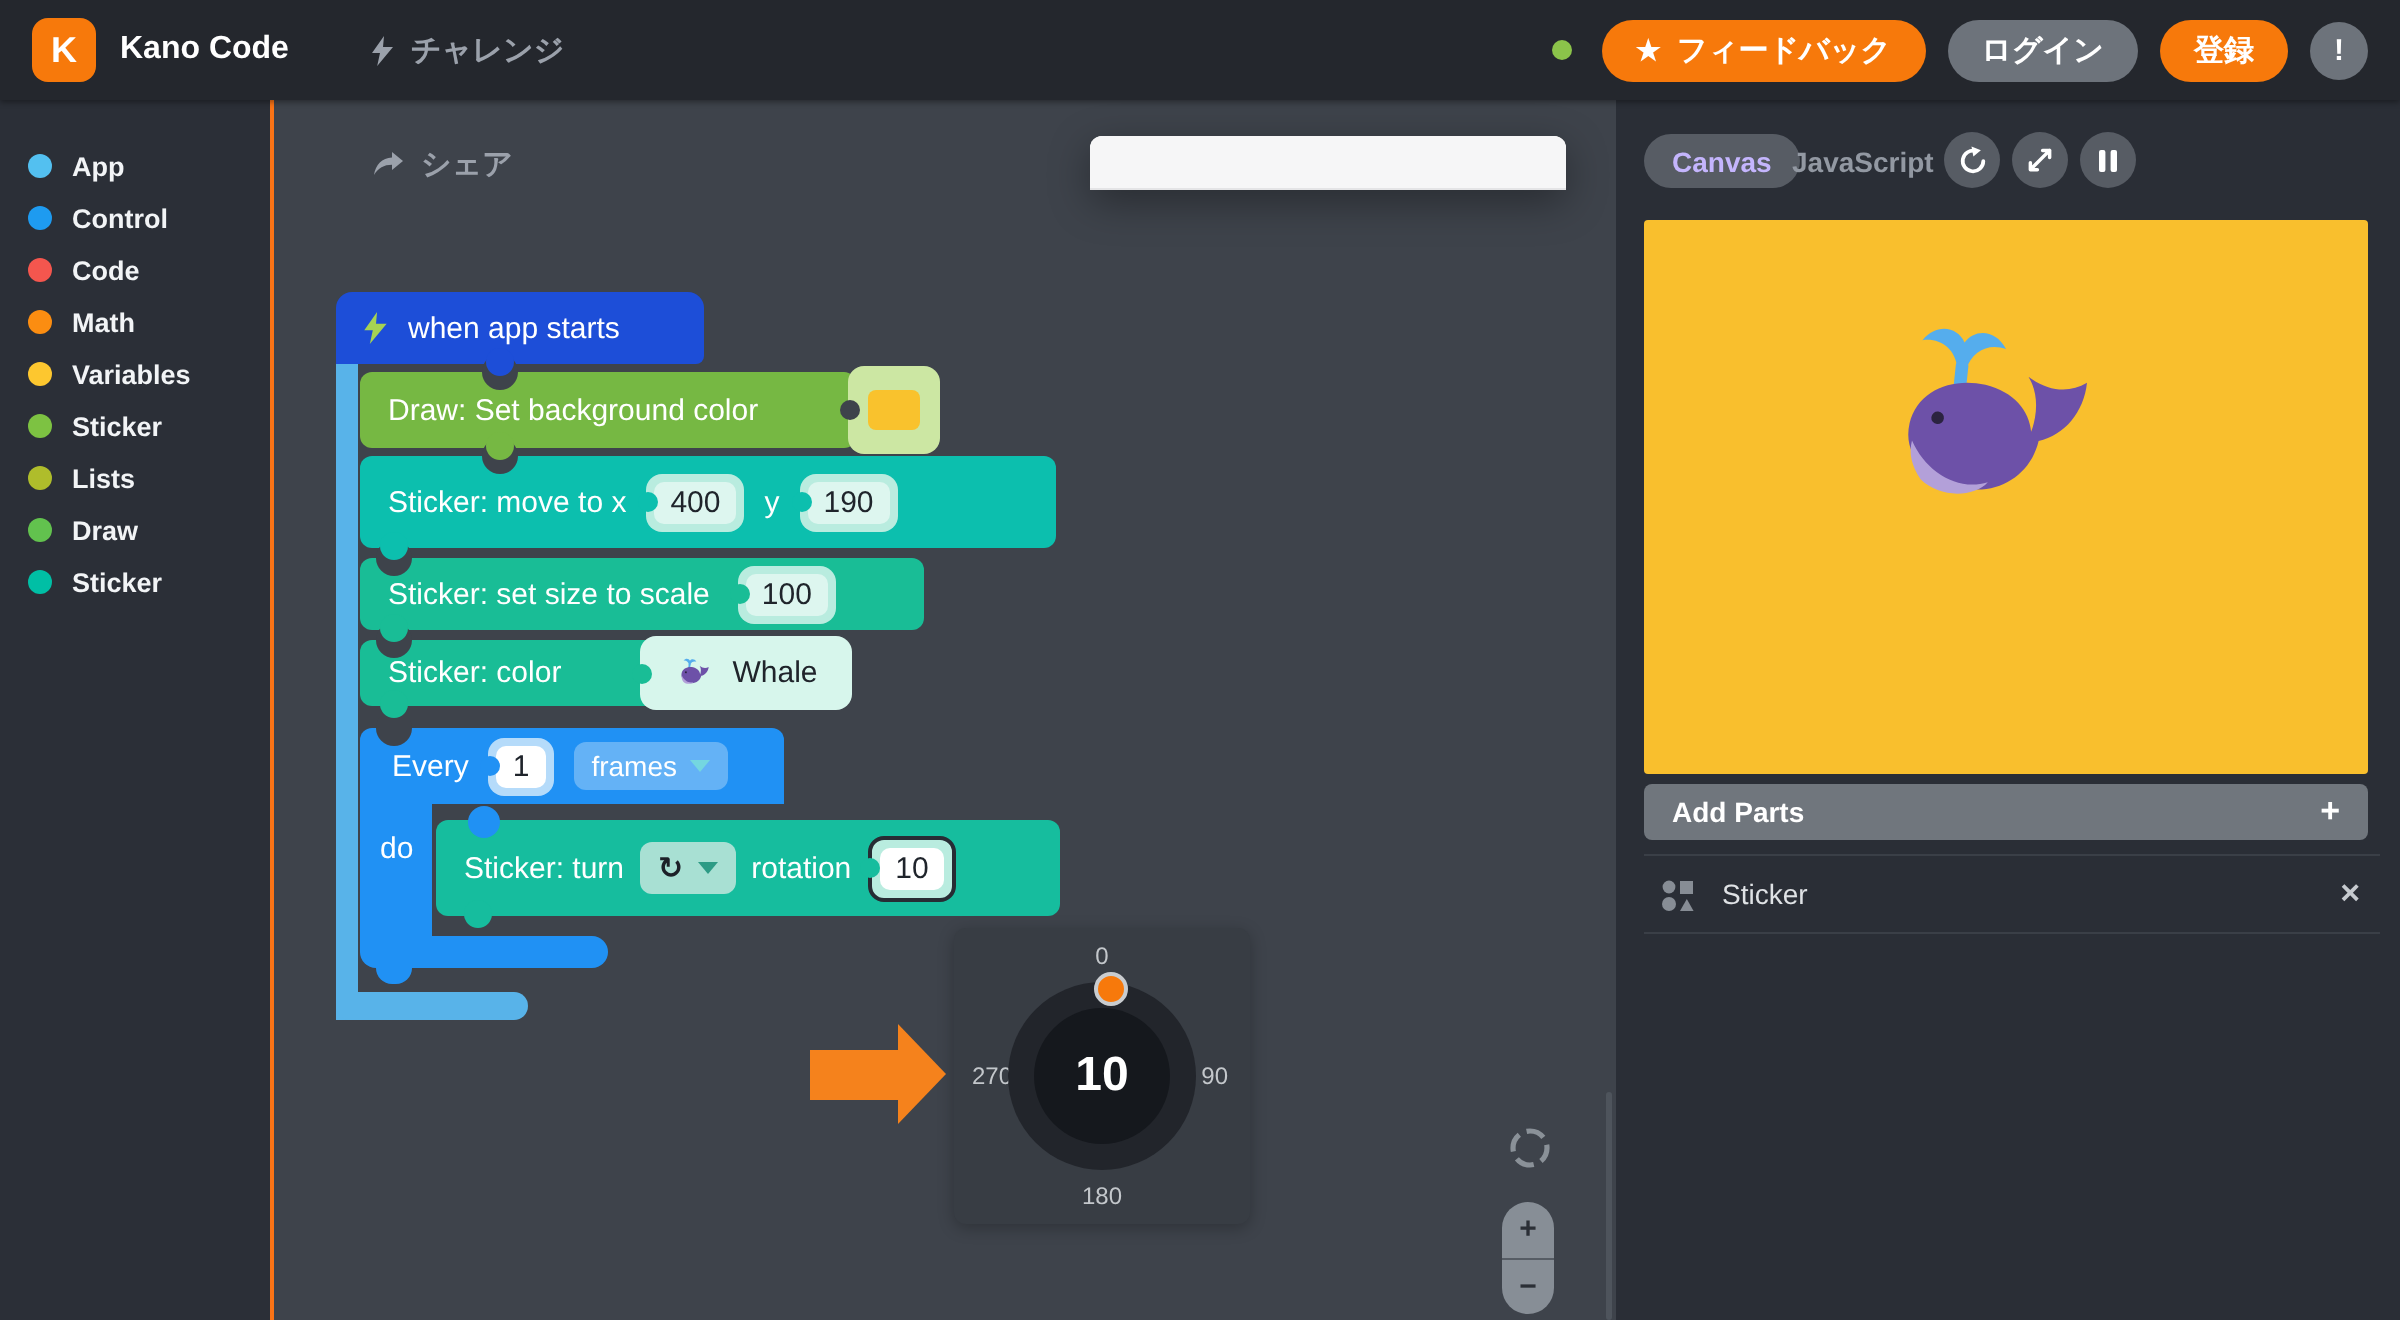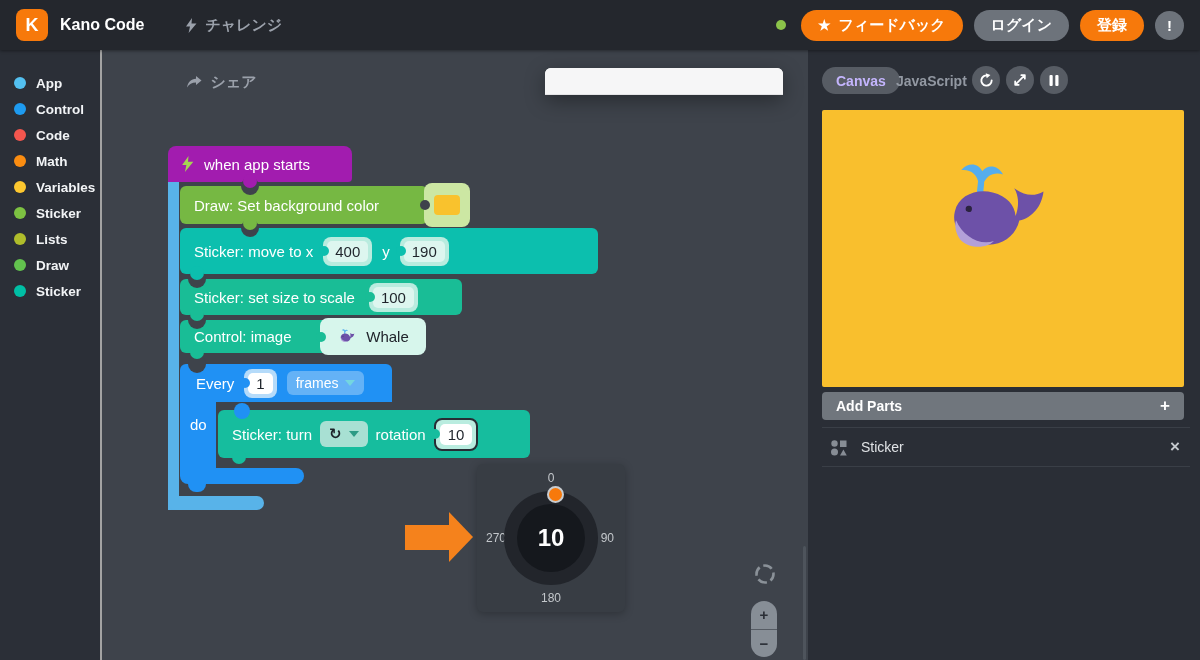--- a/index.html
+++ b/index.html
@@ -26,22 +26,22 @@
     font-size:15px; font-weight:bold; cursor:pointer; }
   .tb-right { margin-left:auto; display:flex; align-items:center; gap:11px; }
   .status-dot { width:10px; height:10px; border-radius:50%; background:#8bc34a; margin-right:4px; }
   .pill { height:31px; border-radius:16px; display:flex; align-items:center;
     padding:0 17px; font-size:15px; font-weight:bold; color:#fff; gap:8px; }
   .pill.orange { background:#f7790b; }
   .pill.gray { background:#6d737b; }
   .alert-circle { width:29px; height:29px; border-radius:50%; background:#6d737b;
     display:flex; align-items:center; justify-content:center; font-weight:bold; font-size:15px; }
   
-  .sidebar { position:absolute; left:0; top:50px; width:102px; bottom:0;
-    background:#2b2f37; border-right:2px solid #a3a3a3; padding-top:20px; z-index:5; }
+  .sidebar { position:absolute; left:0; top:50px; width:137px; bottom:0;
+    background:#2b2f37; border-right:2px solid #f97316; padding-top:20px; z-index:5; }
   .cat { display:flex; align-items:center; gap:10px; padding-left:14px; height:26px; cursor:pointer; }
   .cat .dot { width:12px; height:12px; border-radius:50%; flex:none; }
   .cat span.lbl { font-size:13.5px; font-weight:bold; color:#f2f4f6; }
   
   .workspace { position:absolute; left:113px; top:50px; width:695px; bottom:0;
     background:#3e434b; overflow:hidden; }
   .blk { position:absolute; display:flex; align-items:center; gap:10px;
     padding:0 14px; font-size:15px; color:#fff; border-radius:6px; }
   .notch { position:absolute; top:-9px; width:18px; height:18px; border-radius:50%;
     background:#3e434b; }
@@ -211,39 +211,39 @@
   <div class="cat">
       <span class="dot" style="background: rgb(0, 191, 165);"></span>
       <span class="lbl">Sticker</span>
     </div>
 </div>
 
 <div class="workspace">
 
   <div class="piece" style="left:55px; top:110px; width:11px; height:350px; background:#58b3e9;"></div>
   <div class="piece" style="left:55px; top:446px; width:96px; height:14px; background:#58b3e9; border-radius:0 7px 7px 7px;"></div>
-  <div class="blk" style="left:55px; top:96px; width:184px; height:36px; background:#a21caf; border-radius:8px 8px 4px 0;">
+  <div class="blk" style="left:55px; top:96px; width:184px; height:36px; background:#1d4ed8; border-radius:8px 8px 4px 0;">
     <svg width="12" height="16" viewBox="0 0 11 15">
         <polygon points="6,0 0,8.5 4,8.5 2.6,15 10.5,5.5 5.5,5.5" fill="#a6d353"></polygon>
       </svg>
     <span>when app starts</span>
     <div class="bump" style="left:75px;"></div>
   </div>
 
   <div class="blk" style="left:67px; top:136px; width:248px; height:38px; background:#76b843;">
     <div class="notch" style="left:61px;"></div>
     <span>Draw: Set background color</span>
     <div class="bump" style="left:63px;"></div>
   </div>
   <div class="piece slot" style="left:311px; top:133px; width:46px; height:44px; background:#cce7a3;">
     <span class="lnotch" style="background:#3e434b;"></span>
     <span style="width:26px; height:20px; background:#f9c22d; border-radius:4px; display:block;"></span>
   </div>
 
-  <div class="blk" style="left:67px; top:178px; width:418px; height:46px; background:#0cbfae;">
+  <div class="blk" style="left:67px; top:178px; width:348px; height:46px; background:#0cbfae;">
     <div class="notch" style="left:61px;"></div>
     <span>Sticker: move to x</span>
     <div class="slot" style="background:#b9ecdf;">
       <span class="lnotch" style="background:#0cbfae;"></span>
       <span class="field" style="background:#ddf6ef;">400</span>
     </div>
     <span>y</span>
     <div class="slot" style="background:#b9ecdf;">
       <span class="lnotch" style="background:#0cbfae;"></span>
       <span class="field" style="background:#ddf6ef;">190</span>
@@ -256,21 +256,21 @@
     <span>Sticker: set size to scale</span>
     <div class="slot" style="background:#b9ecdf; margin-left:4px;">
       <span class="lnotch" style="background:#19bd96;"></span>
       <span class="field" style="background:#ddf6ef;">100</span>
     </div>
     <div class="bump" style="left:10px;"></div>
   </div>
 
   <div class="blk" style="left:67px; top:270px; width:176px; height:33px; background:#19bd96;">
     <div class="notch" style="left:8px;"></div>
-    <span>Control: image</span>
+    <span>Sticker: color</span>
     <div class="bump" style="left:10px;"></div>
   </div>
   <div class="piece slot" style="left:207px; top:268px; width:106px; height:37px; background:#d7f6ec; gap:7px; z-index:3;">
     <span class="lnotch" style="background:#19bd96;"></span>
     <svg width="22" height="16" viewBox="0 0 110 100">
       <g transform="rotate(6 55 50)">
         <path d="M30,24 C28,14 20,10 12,12 C18,3 28,4 32,11 C36,4 46,3 52,12 C44,10 36,14 34,24 Z" fill="#55aded"></path>
         <rect x="29" y="20" width="6" height="14" rx="2" fill="#55aded"></rect>
         <path d="M10,52 C12,36 28,28 44,30 C58,32 66,40 68,50 C70,42 70,32 64,24 C74,30 84,30 92,24 C92,38 84,50 72,54 C70,70 56,82 38,80 C22,78 8,68 10,52 Z" fill="#6d51a8"></path>
         <path d="M12,60 C20,74 36,82 50,76 C44,84 28,86 18,78 C13,72 11,66 12,60 Z" fill="#b3a0d9"></path>

